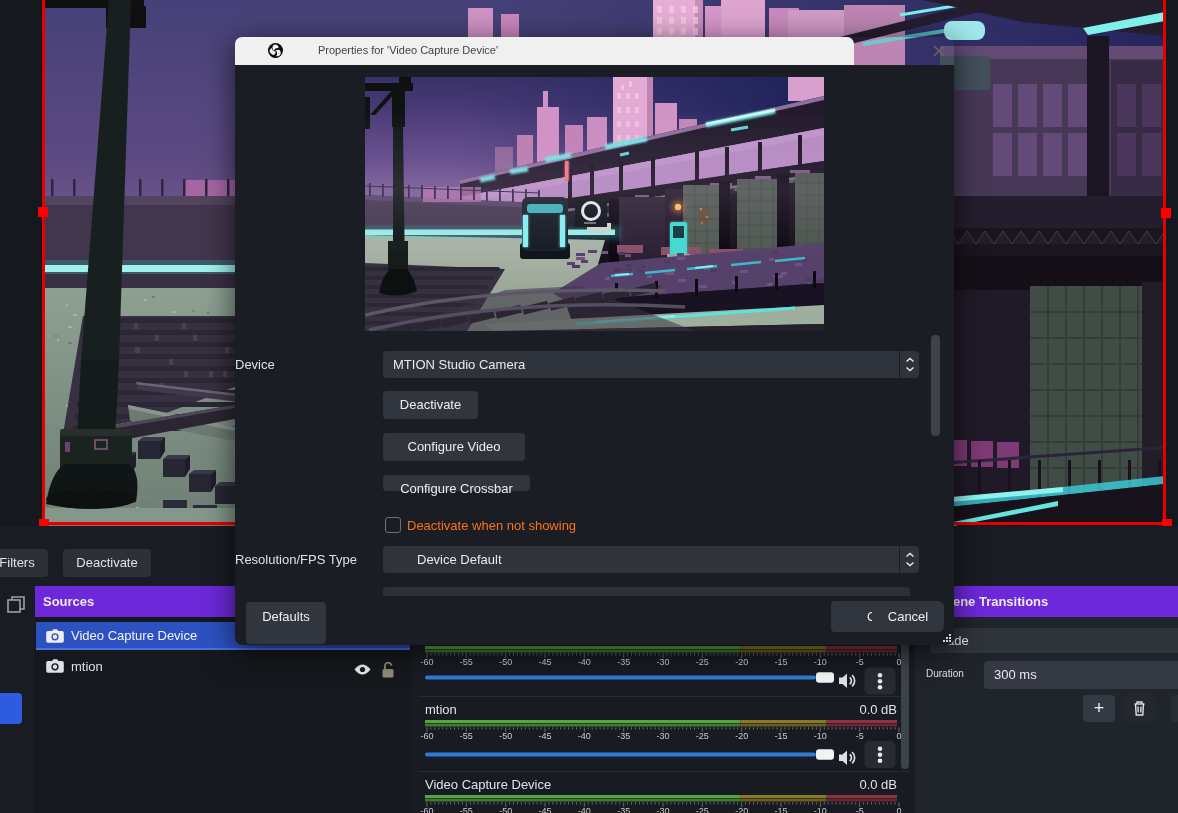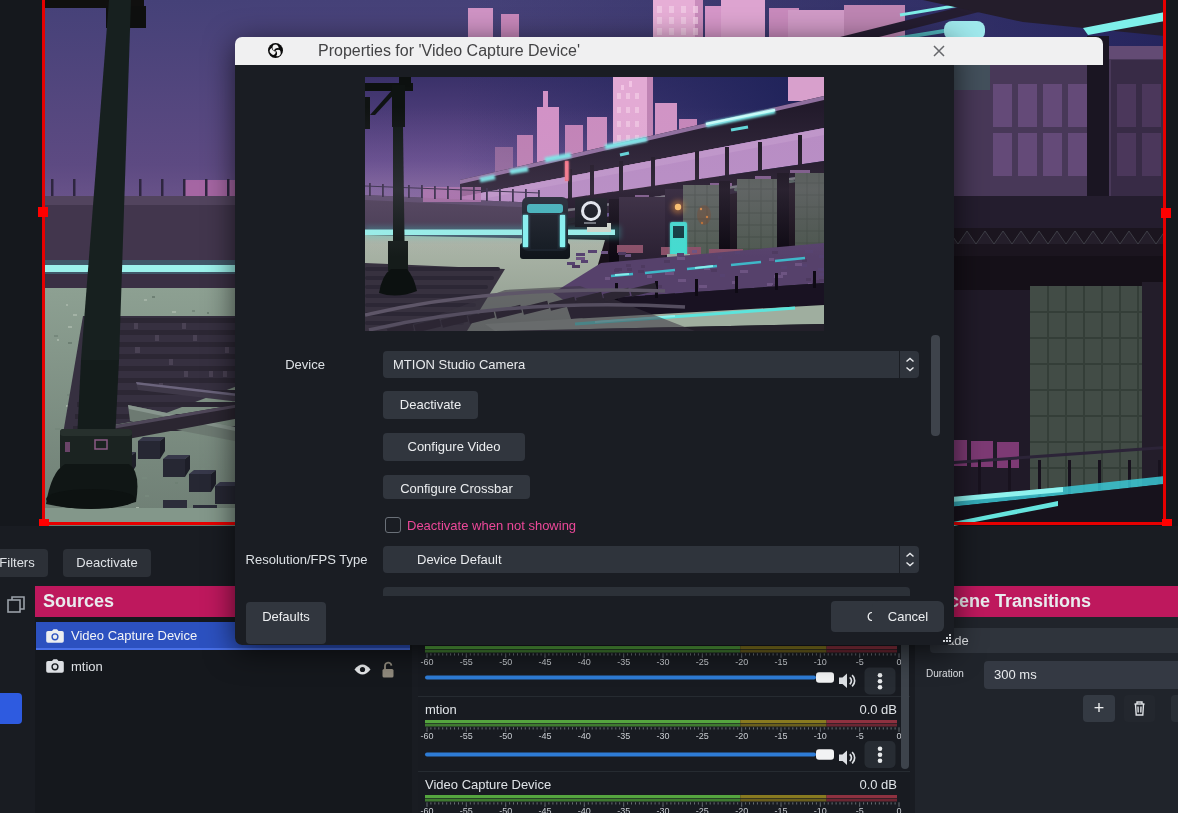--- a/index.html
+++ b/index.html
@@ -13,40 +13,40 @@
 
   .redv { width:3px; background:#e60000; top:0; height:526px; }
   .redh { height:3px; background:#e60000; }
   .hdl  { width:10px; height:10px; background:#ff0000; }
 
   
   #bottom { left:0; top:526px; width:1178px; height:287px; background:#191c22; }
   .tbtn { position:absolute; background:#2c3037; border-radius:4px; color:#dfe2e6;
     font-size:13px; text-align:center; line-height:28px; }
 
-  .panelhead { position:absolute; background:#be185d; color:#e9ebee; font-weight:bold;
-    font-size:18px; }
+  .panelhead { position:absolute; background:#6d28d9; color:#e9ebee; font-weight:bold;
+    font-size:13px; }
   .panelbody { position:absolute; background:#15181d; }
 
   
   #srcsel { position:absolute; left:36px; top:622px; width:374px; height:28px;
     background:#2c51c0; border-bottom:2px solid #4a71e8; color:#f2f4f7; font-size:13px; }
   #srcrow2 { position:absolute; left:36px; top:652px; width:374px; height:30px; color:#dde0e4; font-size:13px; }
 
   
   #transpanel { position:absolute; left:915px; top:586px; width:263px; height:227px; background:#20242b; }
 
   
   #dialog { position:absolute; left:235px; top:37px; width:719px; height:608px;
     border-radius:7px; box-shadow:0 6px 30px rgba(0,0,0,.65); }
-  #dtitle { position:absolute; left:0; top:0; width:868px; height:28px; background:#f0f0f1;
-    border-radius:7px 7px 0 0; color:#434345; font-size:16px; line-height:27px; }
+  #dtitle { position:absolute; left:0; top:0; width:619px; height:28px; background:#f0f0f1;
+    border-radius:7px 7px 0 0; color:#434345; font-size:11px; line-height:27px; }
   #dbody { position:absolute; left:0; top:28px; width:719px; height:580px; background:#1a1d23;
     border-radius:0 0 7px 7px; }
-  .dlabel { position:absolute; color:#dce0e4; font-size:13px; text-align:center; }
+  .dlabel { position:absolute; color:#dce0e4; font-size:13px; text-align:left; }
   .dbtn { position:absolute; background:#31363e; border-radius:4px; color:#eceef0;
     font-size:13px; text-align:center; }
   .combo { position:absolute; background:#2f343c; border-radius:4px; color:#e8eaed;
     font-size:13px; height:27px; line-height:27px; }
   .spin { position:absolute; right:0; top:0; width:20px; height:27px; border-left:1px solid #1a1d23; }
 </style>
 </head>
 <body>
 <div id="page">
 
@@ -870,23 +870,23 @@
         <svg width="20" height="27" viewBox="0 0 20 27">
             <g fill="none" stroke="#e8eaed" stroke-width="1.4">
           <path d="M 6.5 10.5 L 10 7.5 L 13.5 10.5"></path>
               <path d="M 6.5 16.5 L 10 19.5 L 13.5 16.5"></path>
         </g>
           </svg>
       </div>
     </div>
     <div class="dbtn" style="left:148px; top:354px; width:95px; height:28px; line-height:28px;">Deactivate</div>
     <div class="dbtn" style="left:148px; top:396px; width:142px; height:28px; line-height:28px;">Configure Video</div>
-    <div class="dbtn" style="left:148px; top:438px; width:147px; height:24px; line-height:28px;">Configure Crossbar</div>
+    <div class="dbtn" style="left:148px; top:438px; width:147px; height:16px; line-height:28px;">Configure Crossbar</div>
     <div class="abs" style="left:150px; top:480px; width:16px; height:16px; border:1.5px solid #6a7078; border-radius:3px;"></div>
-    <div class="abs" style="left:172px; top:481px; color:#ec4899; font-size:13px;">Deactivate when not showing</div>
+    <div class="abs" style="left:172px; top:481px; color:#f97316; font-size:13px;">Deactivate when not showing</div>
     <div class="dlabel" style="left:0; top:515px; width:143px;">Resolution/FPS Type</div>
     <div class="combo" style="left:148px; top:509px; width:536px;">
       <span style="padding-left:10px;margin-left:24px;">Device Default</span>
       <div class="spin">
         <svg width="20" height="27" viewBox="0 0 20 27">
             <g fill="none" stroke="#e8eaed" stroke-width="1.4">
           <path d="M 6.5 10.5 L 10 7.5 L 13.5 10.5"></path>
               <path d="M 6.5 16.5 L 10 19.5 L 13.5 16.5"></path>
         </g>
           </svg>

